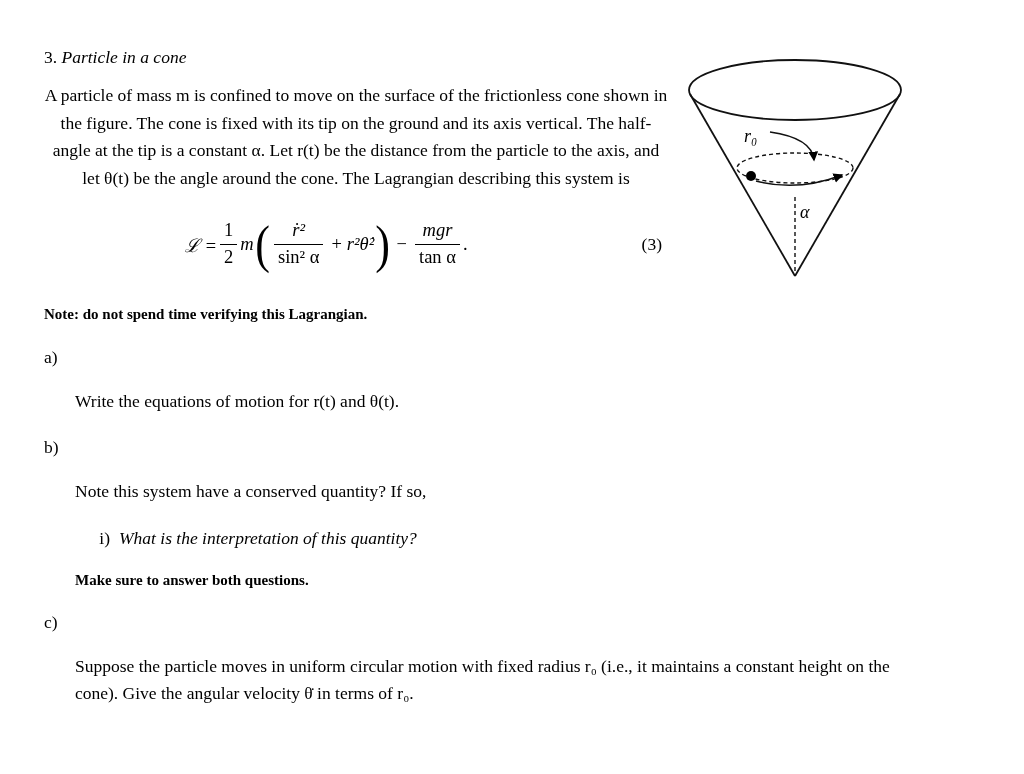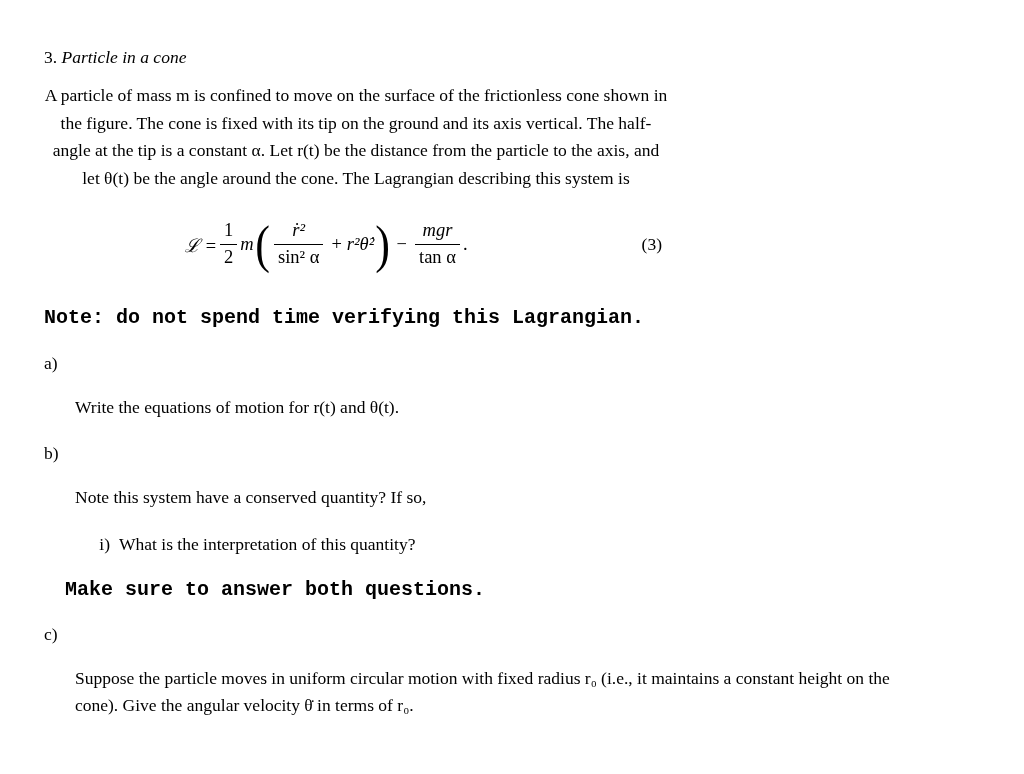--- a/index.html
+++ b/index.html
@@ -20,37 +20,37 @@
   .roman { font-style: normal; }
   .frac { display: inline-flex; flex-direction: column; align-items: center; line-height: 1.25; margin: 0 3px; }
   .frac .num { padding: 0 4px 1px 4px; }
   .frac .den { border-top: 1.2px solid #000; padding: 1px 4px 0 4px; }
   .bigparen { font-style: normal; font-size: 52px; font-weight: 300; line-height: 0;
               transform: scaleX(0.85) translateY(1px); }
   .eq-op { margin: 0 5px; font-style: normal; }
   .eq-tag { position: absolute; right: 6px; top: 50%; transform: translateY(-50%);
             font-size: 17.5px; font-style: normal; }
 
-  .bold-sans { font-family: Liberation Mono, monospace; font-weight: 700; font-size: 20px; }
+  .bold-sans { font-family: Liberation Serif, serif; font-weight: 700; font-size: 15px; }
   .note { margin-top: 24px; }
 
   .item { display: flex; font-size: 17.5px; line-height: 27.5px; }
   .item-label { width: 31px; flex: 0 0 31px; }
   .item-text { flex: 1; max-width: 862px; margin-top: 44px; }
   .item-a { margin-top: 21px; }
   .item-b { margin-top: 18px; }
   .item-c { margin-top: 20px; }
 
   .subitem { display: flex; margin-left: 42px; font-size: 17.5px; line-height: 27.5px; }
   .subitem-label { width: 24px; flex: 0 0 24px; text-align: right; margin-right: 9px; }
-  .subitem-text { flex: 1; max-width: 812px; }
+  .subitem-text { flex: 1; max-width: 812px; font-style: italic; }
   .sub-i { margin-top: 20px; }
   .sub-ii { margin-top: 10px; }
 
-  .reminder { margin-top: 19px; margin-left: 21px; }
+  .reminder { margin-top: 19px; margin-left: 31px; }
 
   .cone-figure { position: absolute; left: 676px; top: 52px; width: 244px; height: 240px; }
   .fig-label { font-family: "Liberation Serif", serif; font-style: italic; font-size: 18px; }
 </style>
 </head>
 <body>
 
 <div class="doc">
 
   <div class="title-line">
@@ -104,14 +104,41 @@
   </div>
 
 
   <div class="bold-sans reminder">Make sure to answer both questions.</div>
 
   <div class="item item-c">
     <span class="item-label">c)</span>
     <span class="item-text">Suppose the particle moves in uniform circular motion with fixed radius r₀ (i.e., it maintains a constant height on the cone). Give the angular velocity θ̇ in terms of r₀.</span>
   </div>
 
+  <div class="cone-figure">
+    <svg width="244" height="240" viewBox="0 0 244 240">
+      <defs>
+        <marker id="arrowhead" markerWidth="8" markerHeight="8" refX="6" refY="3.5" orient="auto">
+          <polygon points="0 0, 7 3.5, 0 7" fill="#000"></polygon>
+        </marker>
+      </defs>
+
+      <ellipse cx="119" cy="38" rx="106" ry="30" fill="none" stroke="#111" stroke-width="1.8"></ellipse>
+
+      <line x1="14" y1="42" x2="119" y2="224" stroke="#111" stroke-width="1.8"></line>
+      <line x1="224" y1="42" x2="119" y2="224" stroke="#111" stroke-width="1.8"></line>
+
+      <ellipse cx="119" cy="116" rx="58" ry="15" fill="none" stroke="#111" stroke-width="1.4" stroke-dasharray="4 3"></ellipse>
+
+      <circle cx="75" cy="124" r="5" fill="#000"></circle>
+
+      <path d="M 94 80 Q 136 86 138 108" fill="none" stroke="#111" stroke-width="1.4" marker-end="url(#arrowhead)"></path>
+
+      <path d="M 80 129 Q 122 140 166 123" fill="none" stroke="#111" stroke-width="1.4" marker-end="url(#arrowhead)"></path>
+
+      <line x1="119" y1="145" x2="119" y2="222" stroke="#111" stroke-width="1.4" stroke-dasharray="4 3"></line>
+
+      <text class="fig-label" x="68" y="90">r₀</text>
+      <text class="fig-label" x="124" y="166">α</text>
+    </svg>
+  </div>
 
 </div>
 
 </body></html>

